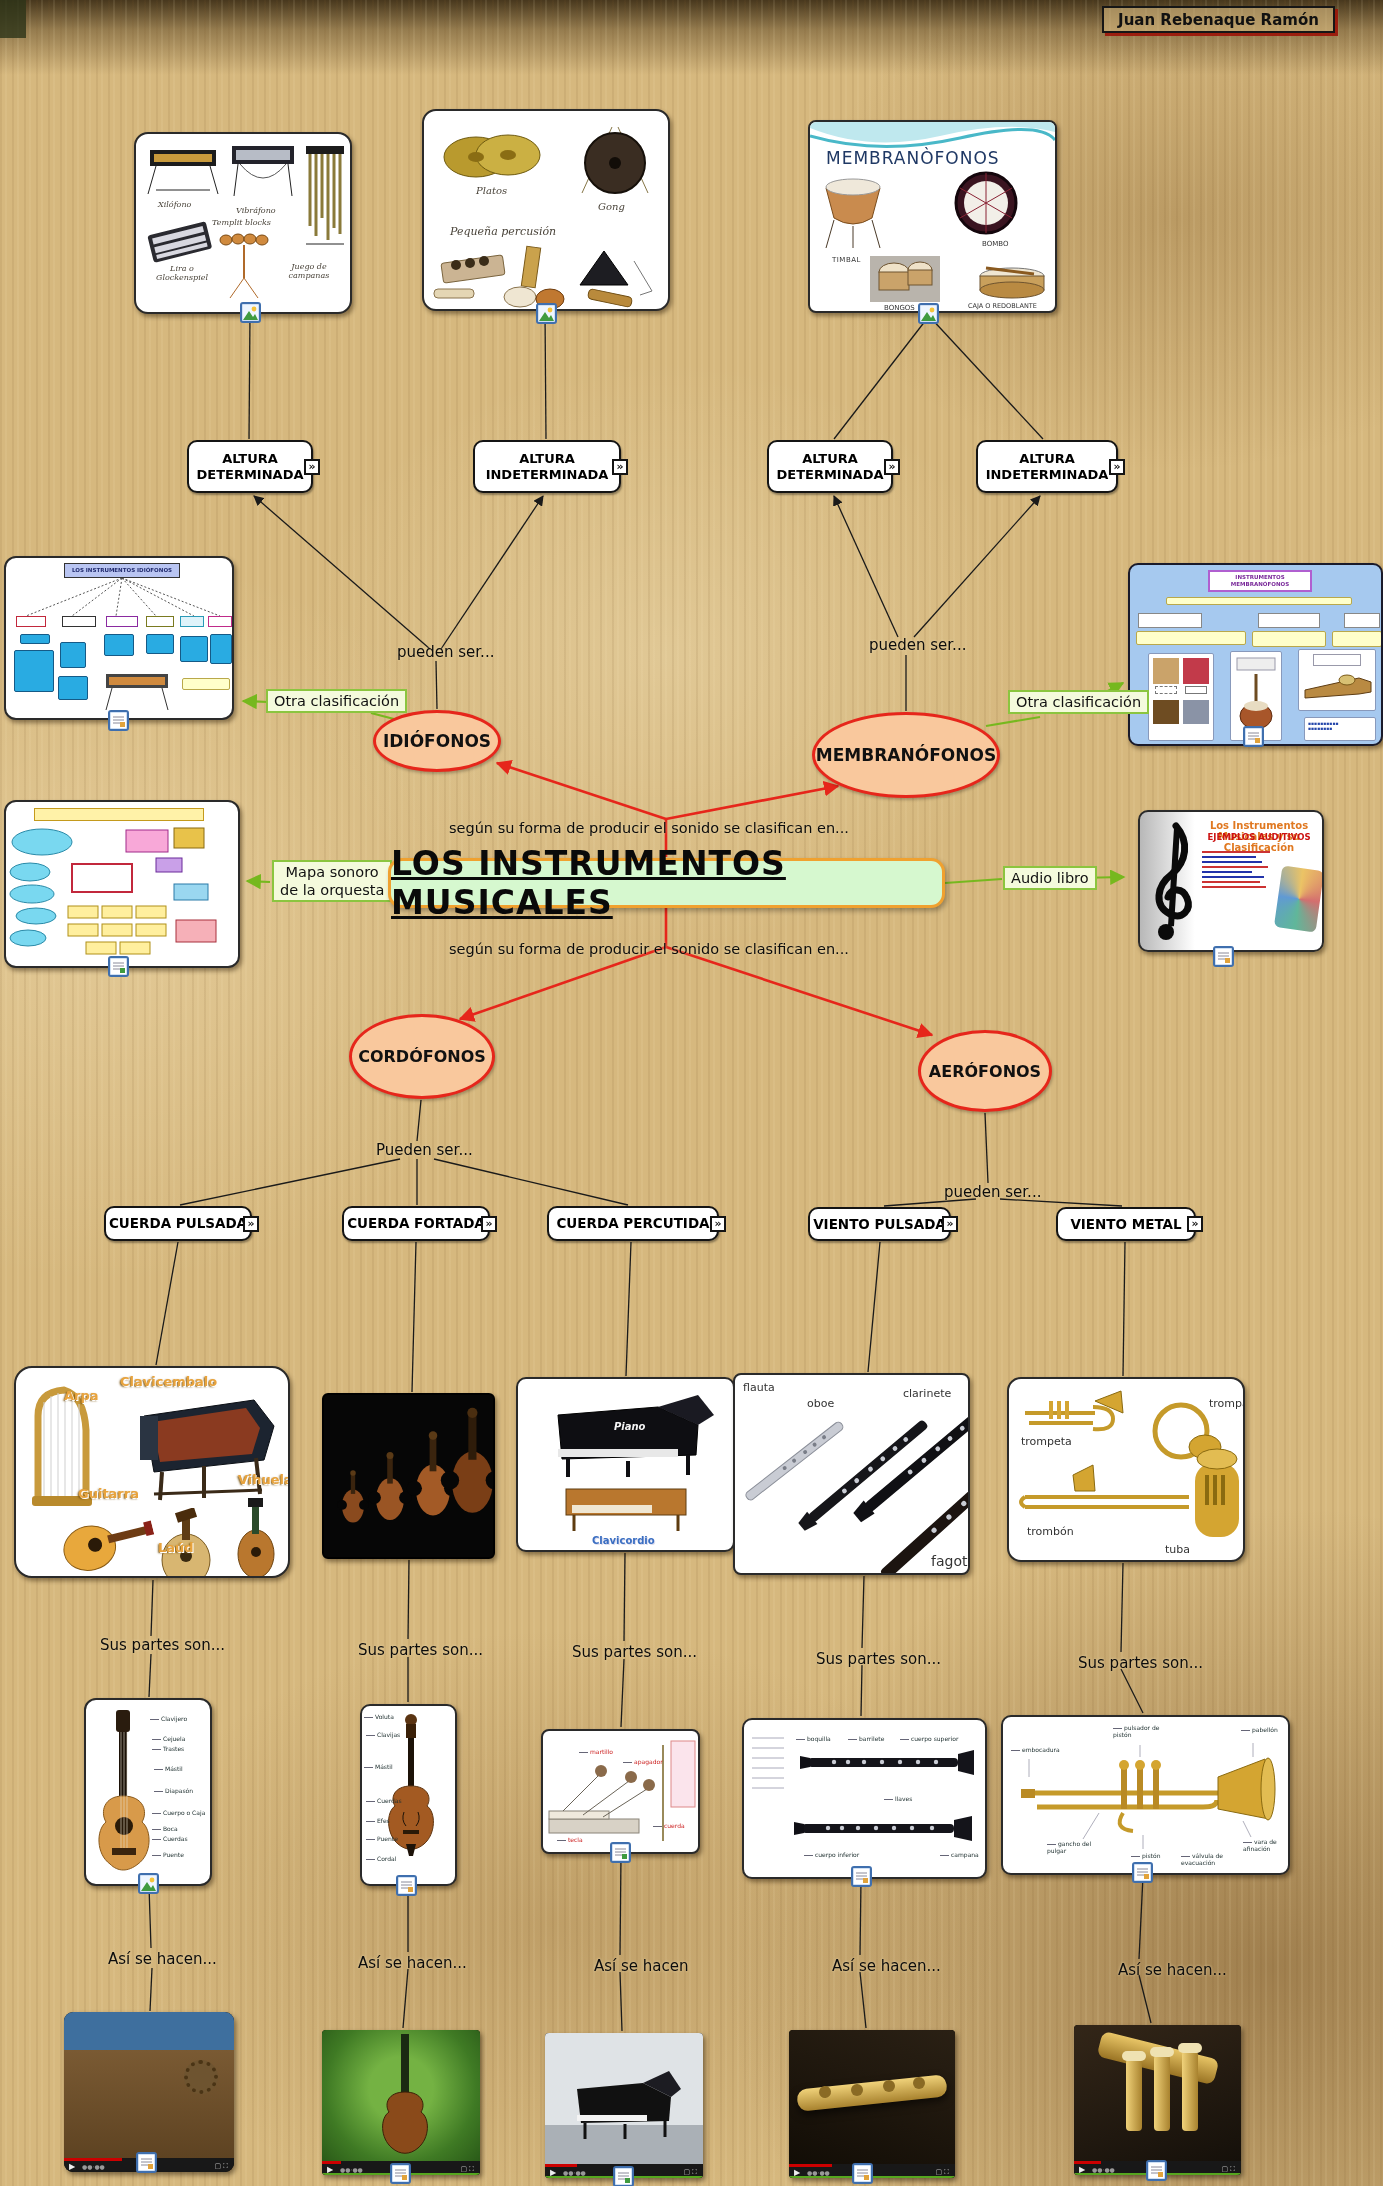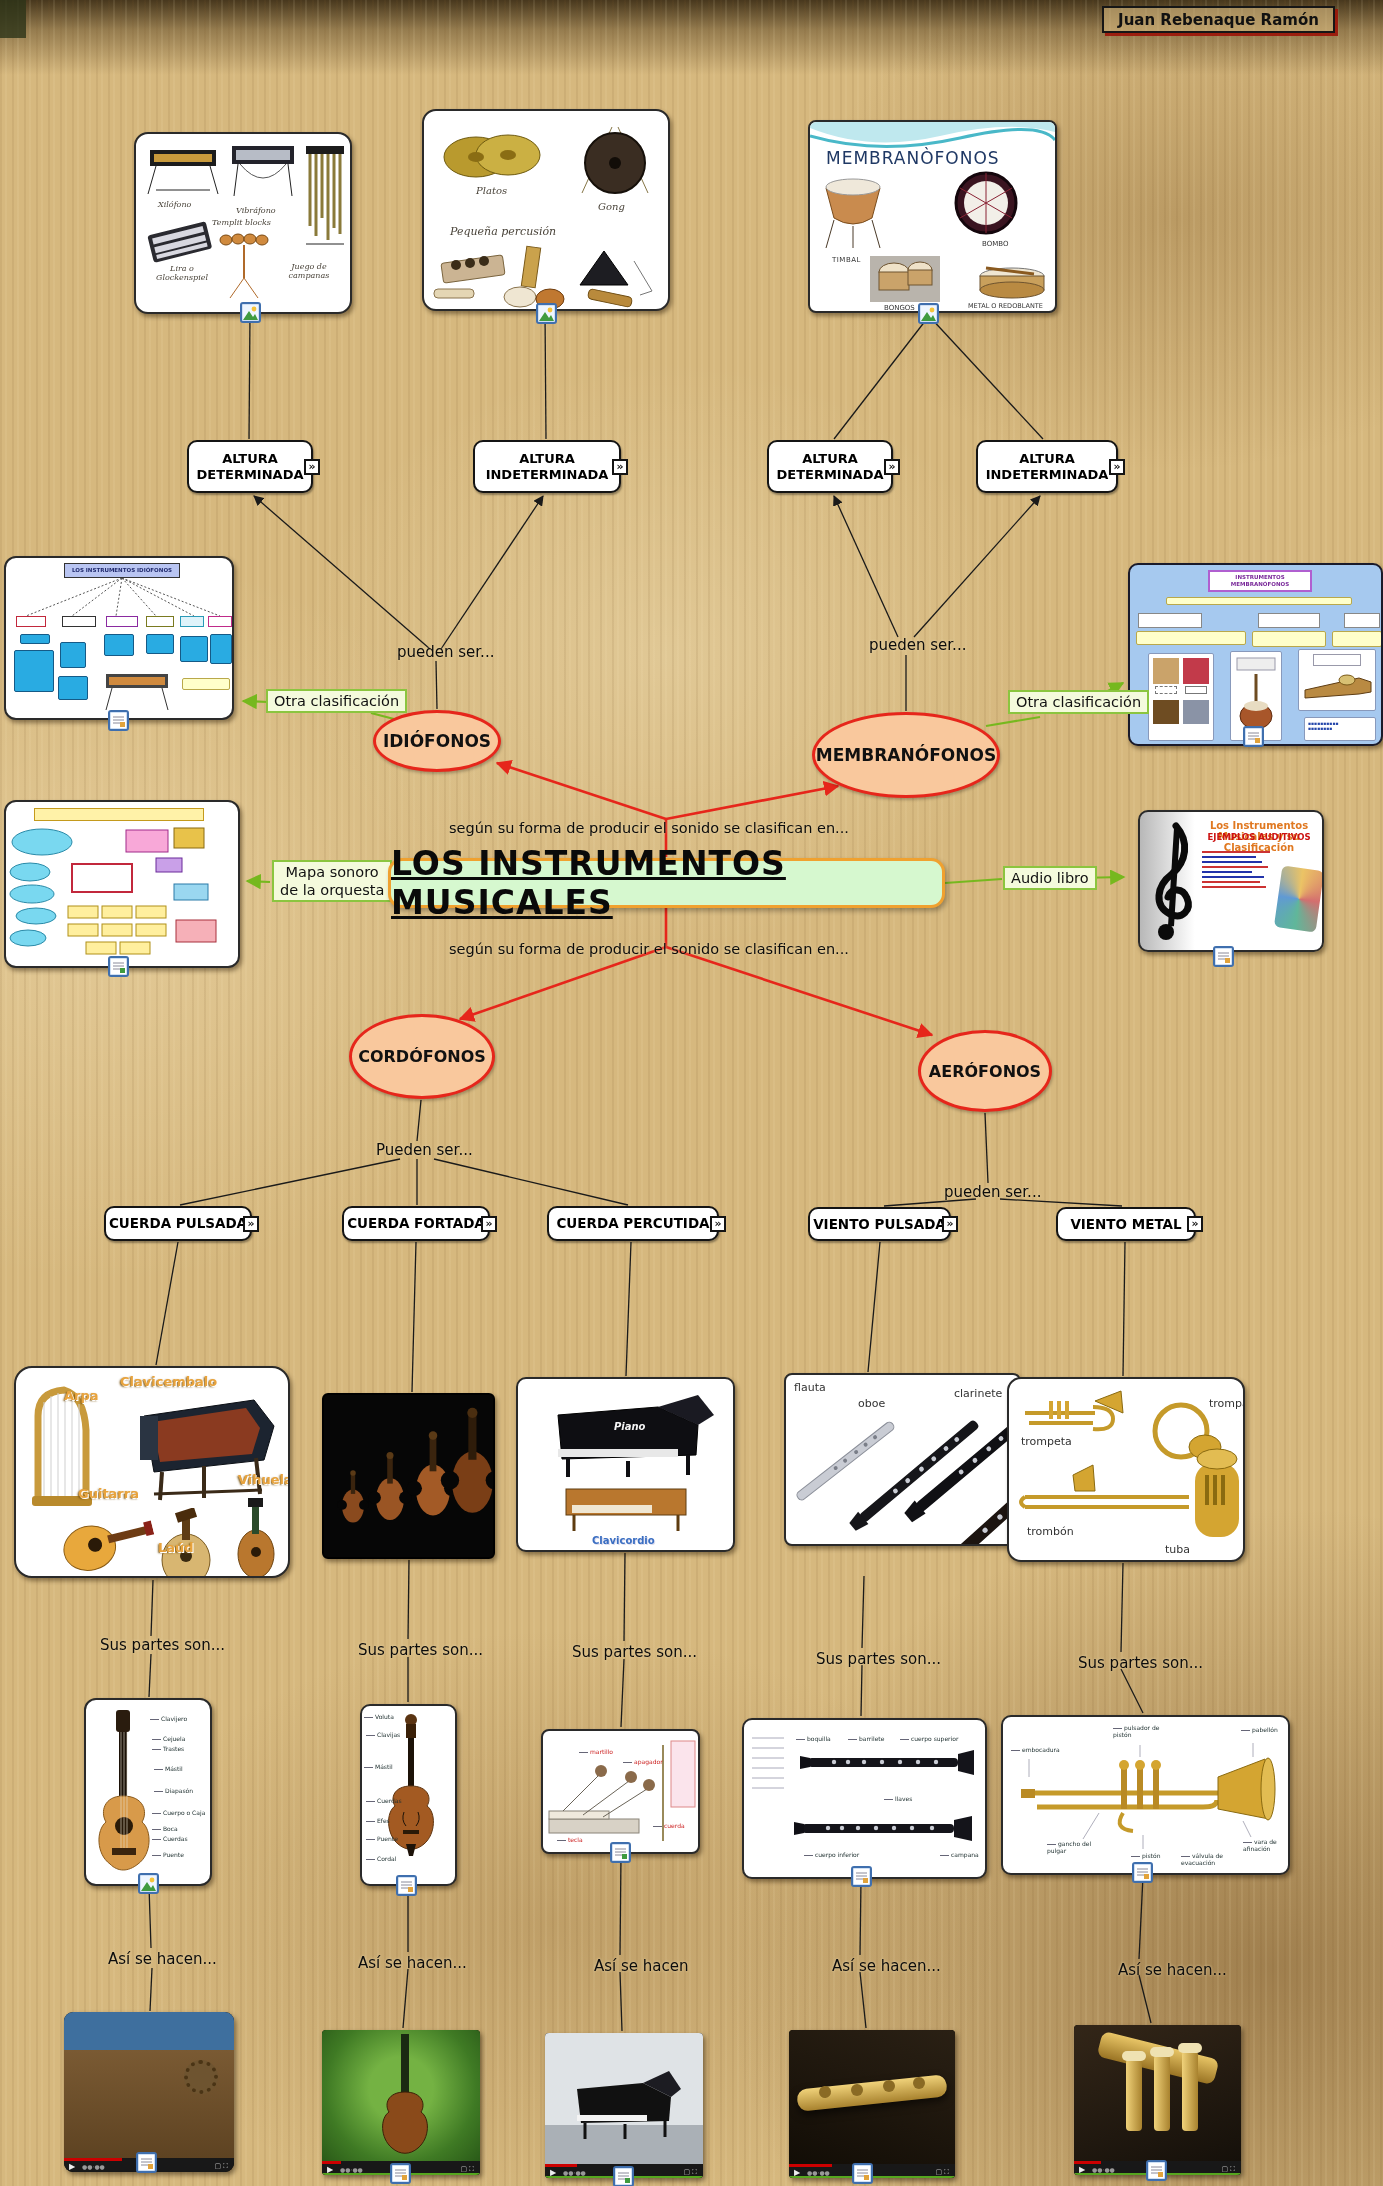--- a/index.html
+++ b/index.html
@@ -245,21 +245,21 @@
       <ellipse cx="50" cy="14" rx="12" ry="8" fill="#efe2c8" stroke="#6e5430"></ellipse>
       <rect x="38" y="14" width="24" height="15" fill="#caa36a" stroke="#6e5430"></rect>
     </svg>
   <div class="smallcap" style="left:74px;top:182px;font-size:7px">BONGOS</div>
   <svg width="72" height="34" style="position:absolute;left:166px;top:144px">
       <ellipse cx="36" cy="10" rx="32" ry="8" fill="#efe6d2" stroke="#777"></ellipse>
       <rect x="4" y="10" width="64" height="14" fill="#c9a05c" stroke="#6e5430"></rect>
       <ellipse cx="36" cy="24" rx="32" ry="8" fill="#b98a42" stroke="#6e5430"></ellipse>
       <line x1="10" y1="2" x2="58" y2="8" stroke="#8a5a20" stroke-width="3"></line>
     </svg>
-  <div class="smallcap" style="left:158px;top:180px;font-size:6.5px">METAL O REDOBLANTE</div>
+  <div class="smallcap" style="left:158px;top:180px;font-size:6.5px">CAJA O REDOBLANTE</div>
 </div>
 
 <div class="ic" style="left:240px;top:302px">
     <svg width="15" height="15">
       <rect width="15" height="15" fill="#eef6ff"></rect>
       <circle cx="11" cy="4" r="2.4" fill="#f5c33b"></circle>
       <path d="M0 15 L6 6 L10 12 L12 9 L15 15 Z" fill="#3f9b3f"></path>
     </svg>
   </div>
 <div class="ic" style="left:536px;top:303px">
@@ -592,21 +592,21 @@
       <rect x="8" y="6" width="120" height="26" fill="#b9772e" stroke="#5e3c10"></rect>
       <rect x="14" y="22" width="80" height="8" fill="#efe6d2"></rect>
       <g stroke="#5e3c10" stroke-width="3">
         <line x1="16" y1="32" x2="16" y2="48"></line>
         <line x1="120" y1="32" x2="120" y2="48"></line>
       </g>
     </svg>
   <div class="smallcap" style="left:74px;top:156px;font-size:10px;font-weight:bold;color:#3a6ec2;text-shadow:1px 1px 0 #dde">Clavicordio</div>
 </div>
 
-<div class="p" style="left:784px;top:1373px;width:237px;height:173px;border-radius:8px">
+<div class="p" style="left:733px;top:1373px;width:237px;height:202px;border-radius:8px">
   <svg width="237" height="202">
     <g transform="rotate(52 60 90)">
         <rect x="52" y="28" width="9" height="120" rx="4" fill="#c9ccd4" stroke="#8a8e98"></rect>
         <g fill="#7a7e88">
           <circle cx="56" cy="50" r="2"></circle>
           <circle cx="56" cy="62" r="2"></circle>
           <circle cx="56" cy="74" r="2"></circle>
           <circle cx="56" cy="88" r="2"></circle>
           <circle cx="56" cy="100" r="2"></circle>
         </g>

